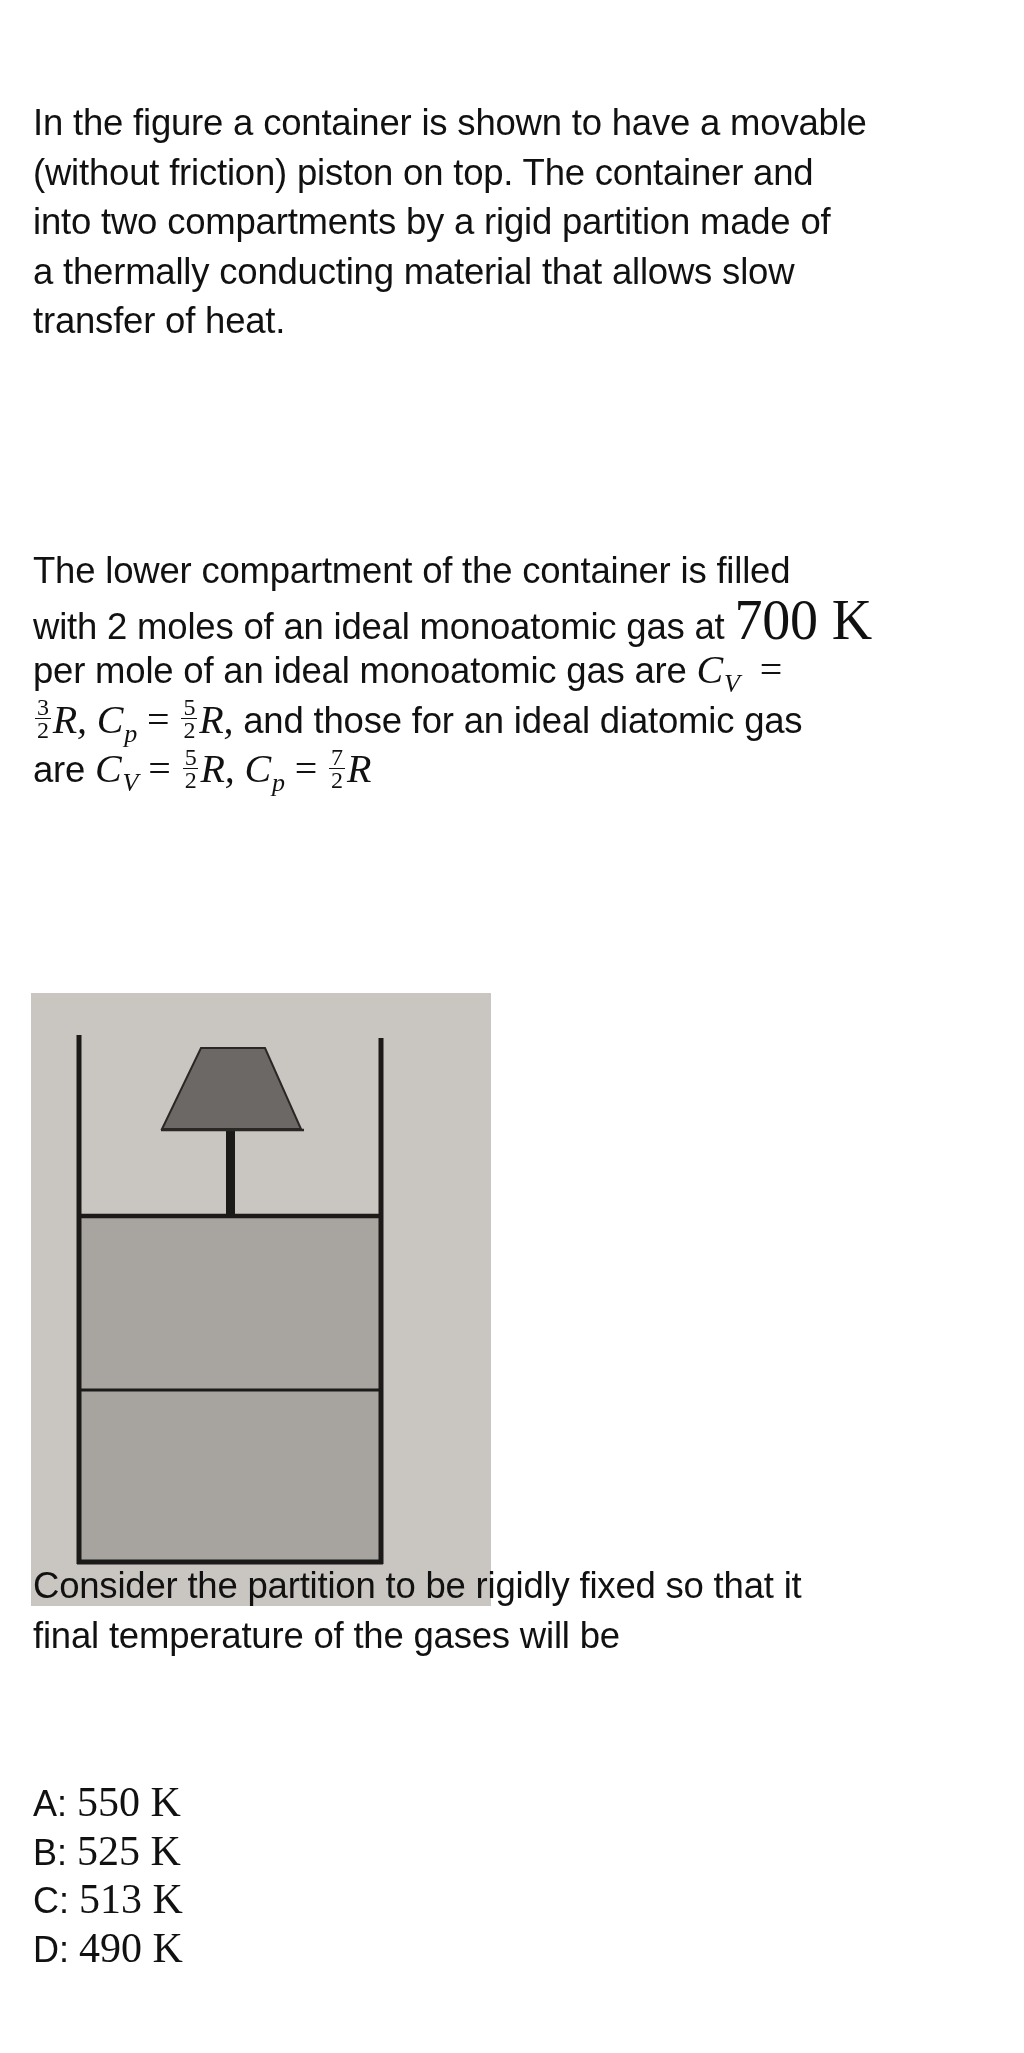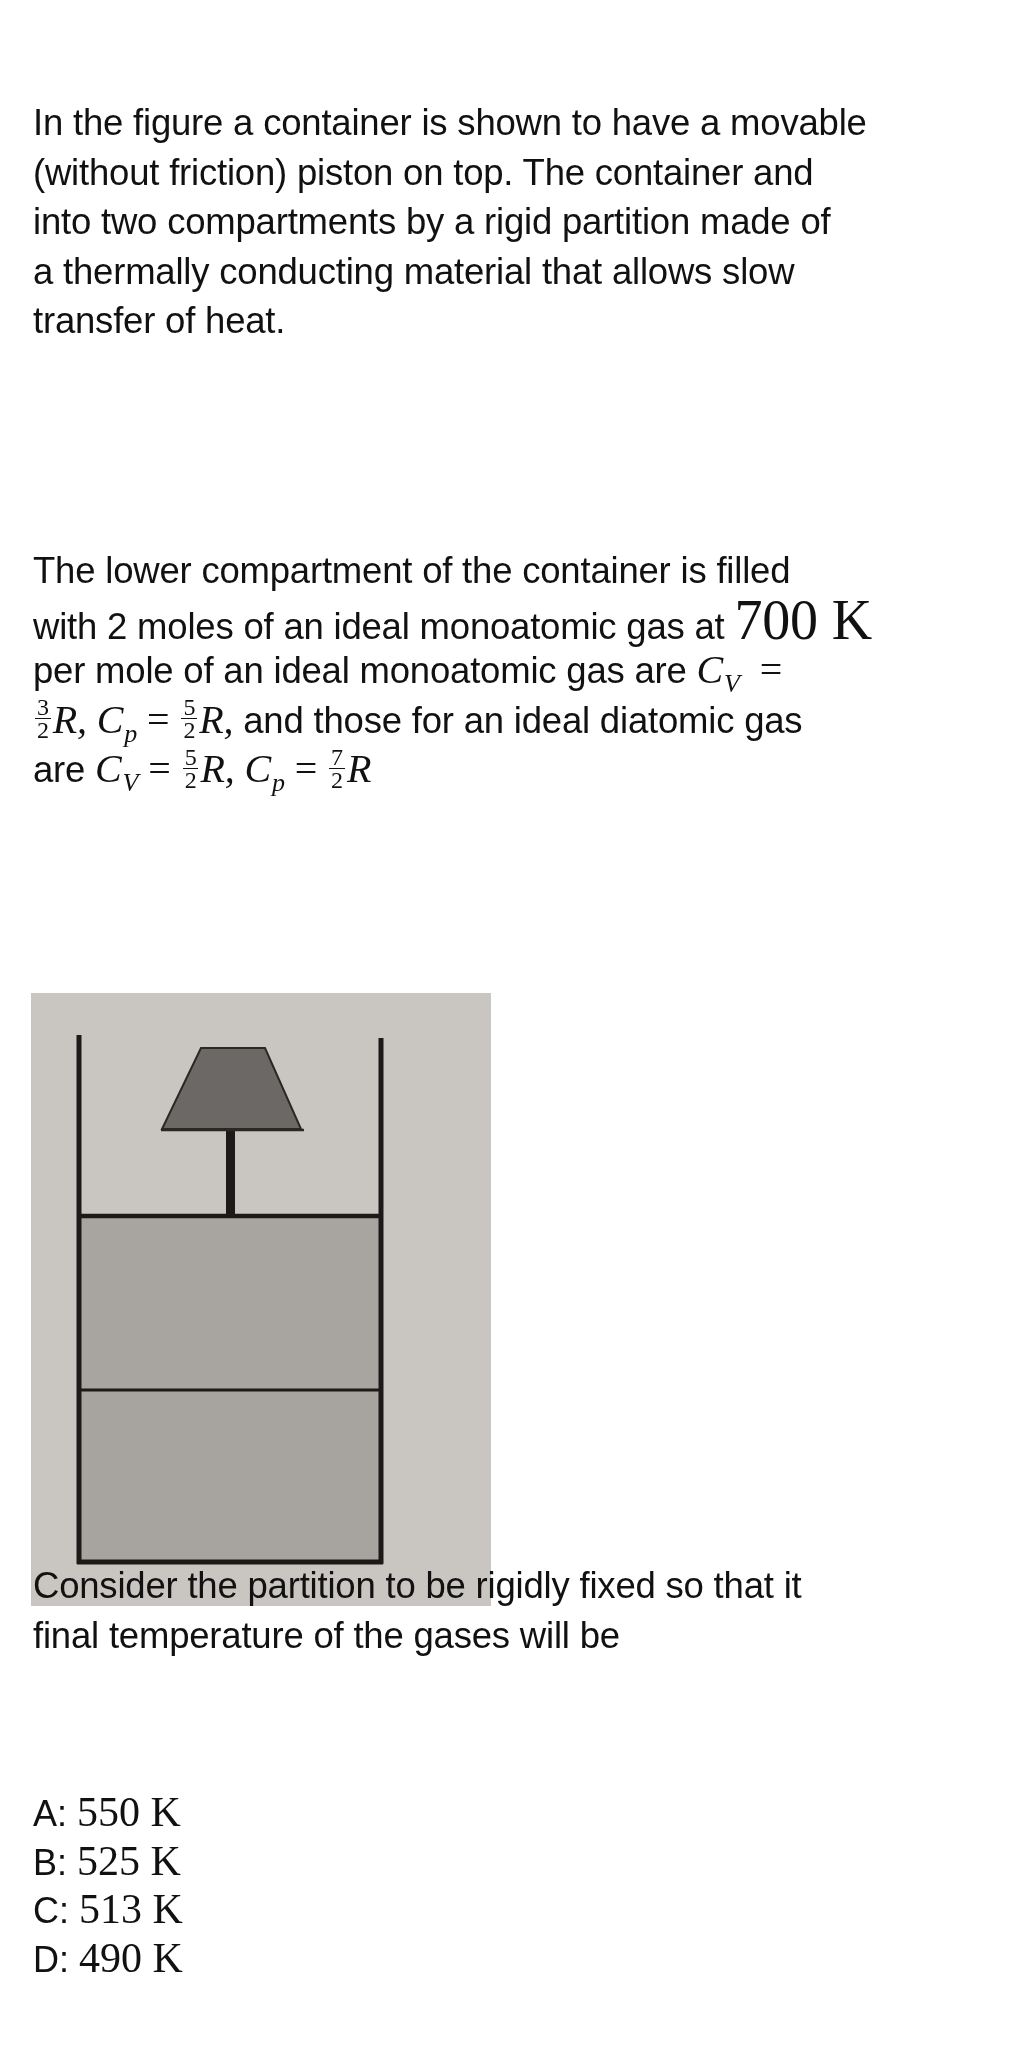--- a/index.html
+++ b/index.html
@@ -93,21 +93,21 @@
     }
 
     .options {
       position: absolute;
       left: 33px;
       top: 1788px;
     }
     .option {
       display: block;
       height: 48.5px;
-      line-height: 49px;
+      line-height: 28px;
       white-space: nowrap;
     }
     .opt-letter {
       font-family: "Liberation Sans", "DejaVu Sans", sans-serif;
       font-size: 36px;
     }
     .opt-value {
       font-family: "Liberation Serif", "DejaVu Serif", serif;
       font-size: 42px;
       margin-left: 10px;

